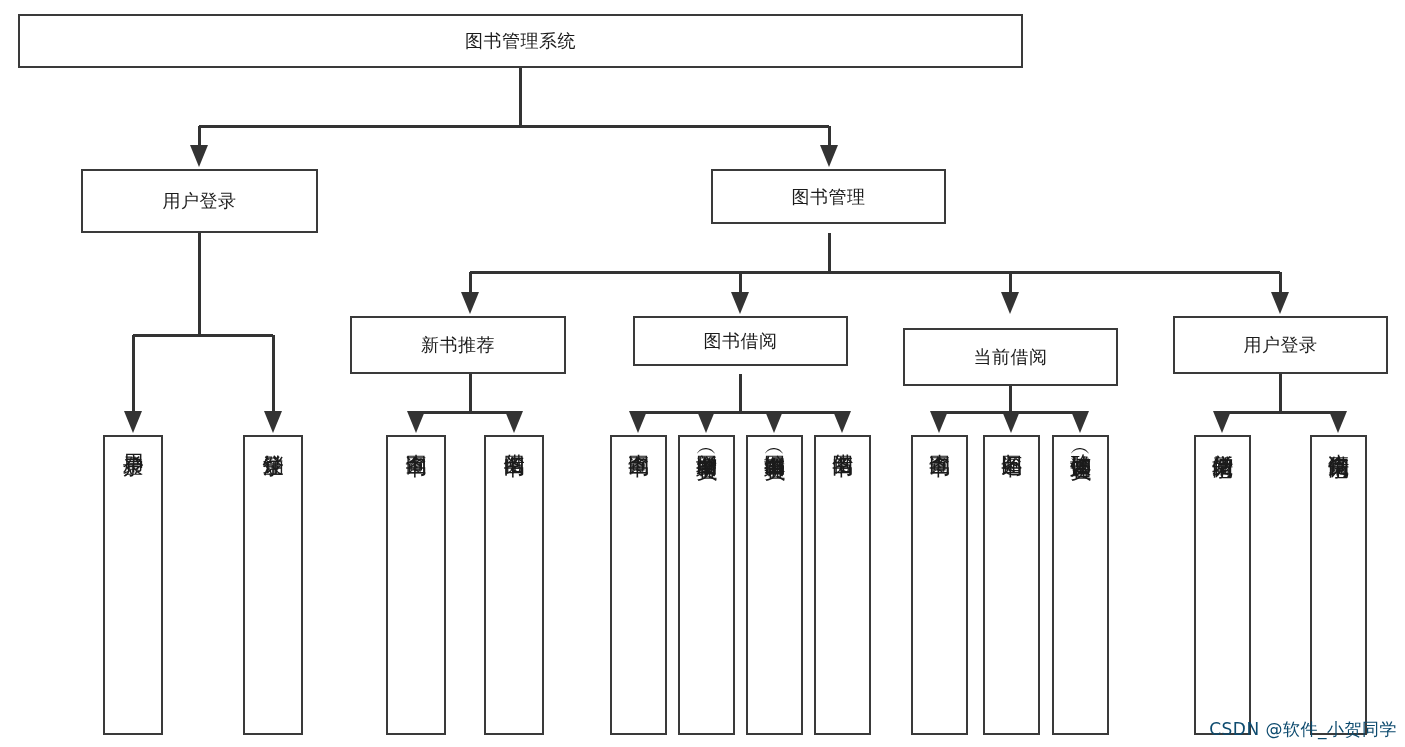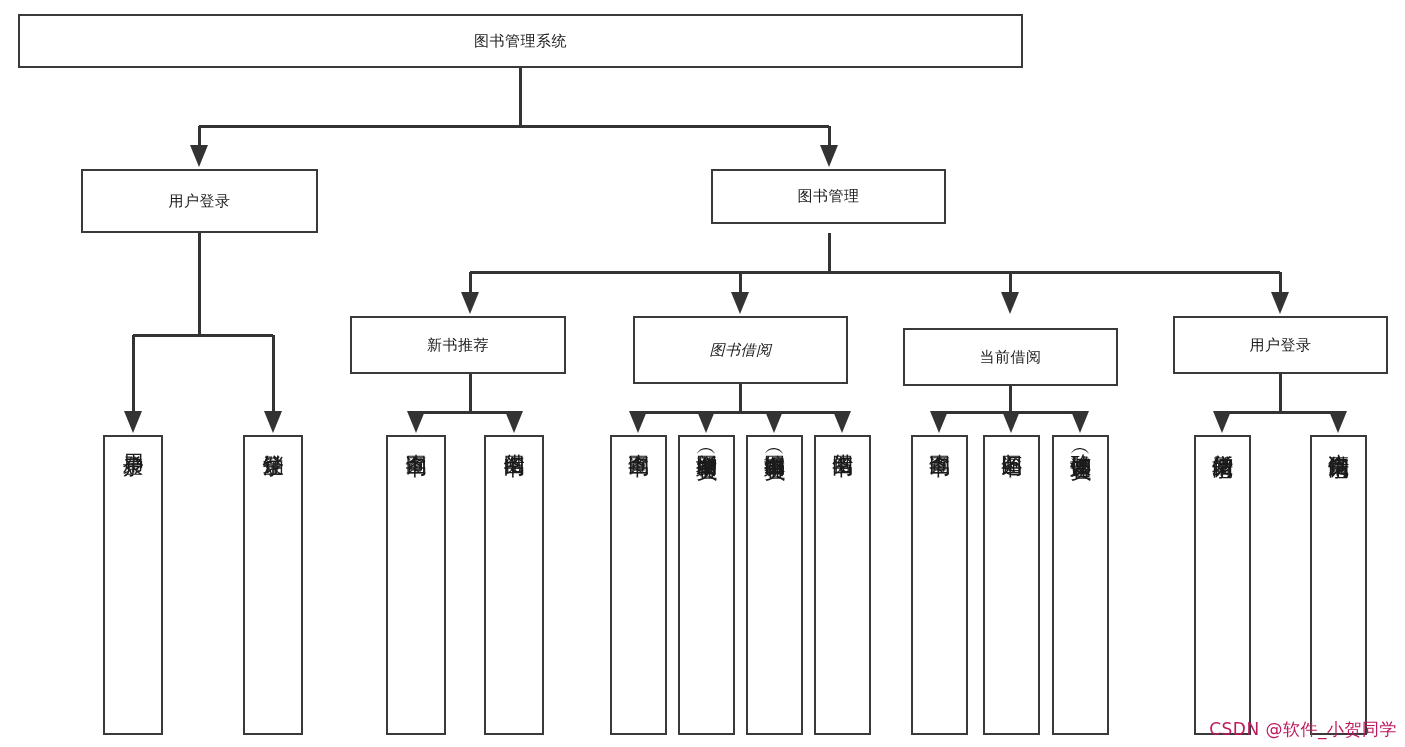--- a/index.html
+++ b/index.html
@@ -30,21 +30,21 @@
     position: absolute;
     box-sizing: border-box;
     background: #ffffff;
     border: 2px solid #3a3a3a;
     display: flex;
     align-items: center;
     justify-content: center;
     overflow: hidden;
   }
   .node-label-h {
-    font-size: 15px;
+    font-size: 18px;
     line-height: 1.1;
     color: #1b1b1b;
     white-space: nowrap;
     letter-spacing: 0.5px;
   }
   .node-label-v {
     writing-mode: vertical-rl;
     text-orientation: upright;
     font-size: 21px;
     line-height: 1.35;
@@ -58,21 +58,21 @@
     padding-top: 0px;
   }
   .leaf-box .node-label-v {
     margin-top: 0;
   }
   .watermark {
     position: absolute;
     right: 8px;
     bottom: 6px;
     font-size: 17px;
-    color: #be185d;
+    color: #0c4a6e;
     white-space: nowrap;
     letter-spacing: 0.5px;
     pointer-events: none;
   }
 </style>
 </head>
 <body>
 
 <div id="diagram-root">
 
@@ -141,21 +141,21 @@
       </div>
       <div class="node-box" style="left: 81px; top: 169px; width: 237px; height: 64px;">
         <span class="node-label-h">用户登录</span>
       </div>
       <div class="node-box" style="left: 711px; top: 169px; width: 235px; height: 55px;">
         <span class="node-label-h">图书管理</span>
       </div>
       <div class="node-box" style="left: 350px; top: 316px; width: 216px; height: 58px;">
         <span class="node-label-h">新书推荐</span>
       </div>
-      <div class="node-box" style="left: 633px; top: 316px; width: 215px; height: 68px; font-style: italic;">
+      <div class="node-box" style="left: 633px; top: 316px; width: 215px; height: 50px;">
         <span class="node-label-h">图书借阅</span>
       </div>
       <div class="node-box" style="left: 903px; top: 328px; width: 215px; height: 58px;">
         <span class="node-label-h">当前借阅</span>
       </div>
       <div class="node-box" style="left: 1173px; top: 316px; width: 215px; height: 58px;">
         <span class="node-label-h">用户登录</span>
       </div>
       <div class="node-box leaf-box" style="left: 103px; top: 435px; width: 60px; height: 300px;">
         <span class="node-label-v">用户登录</span>

